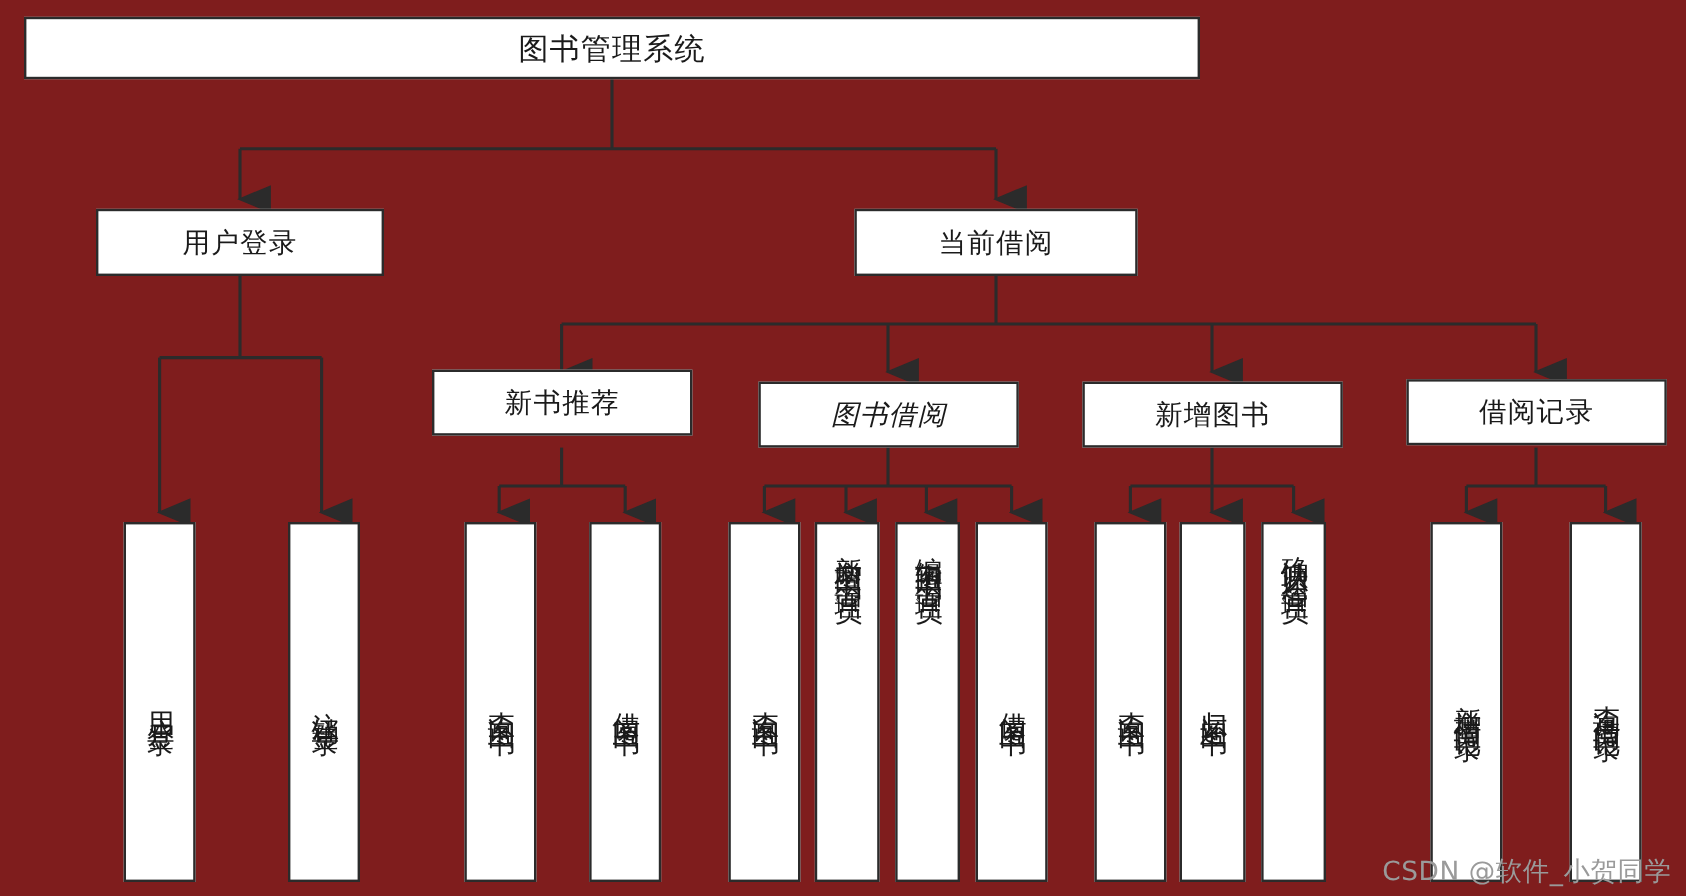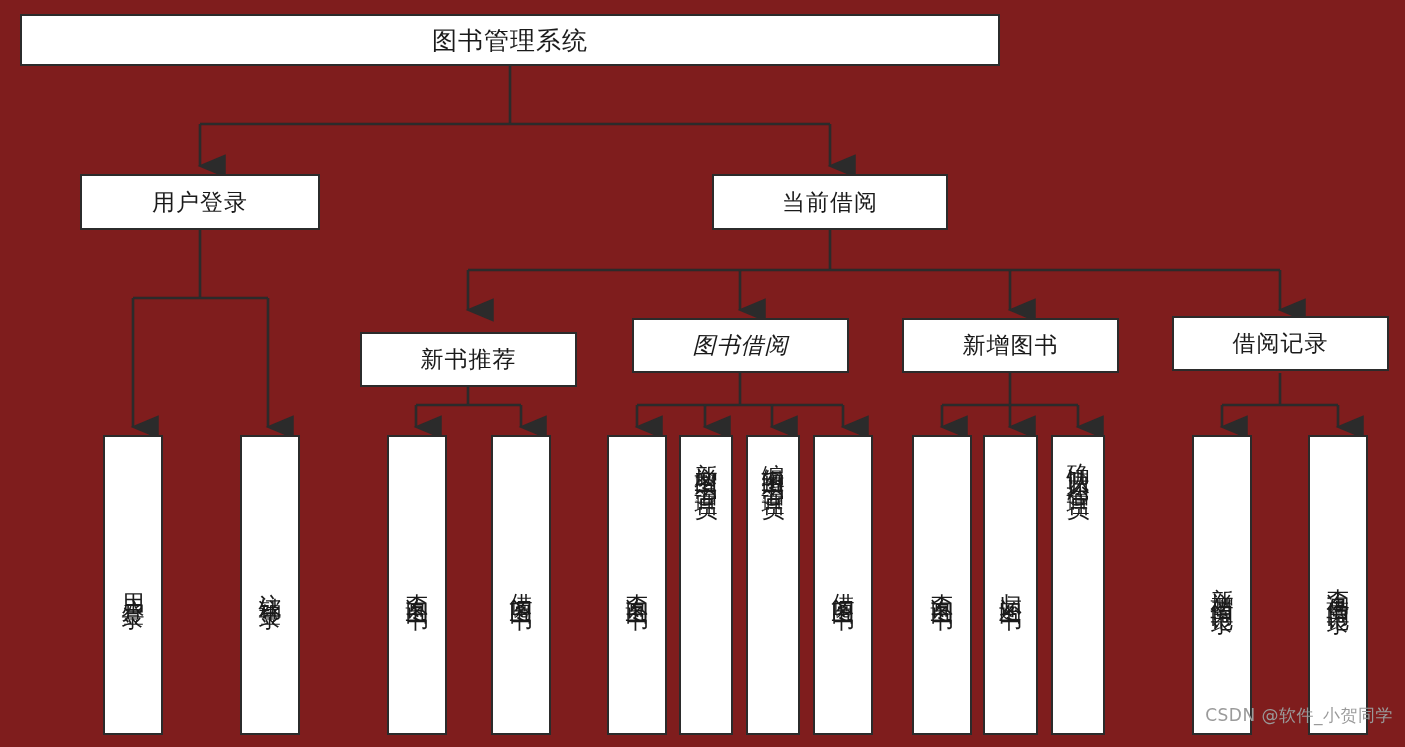--- a/index.html
+++ b/index.html
@@ -64,22 +64,22 @@
     display: block;
   }
   .node.leaf.top-aligned {
     align-items: flex-start;
     padding-top: 8px;
   }
   
   #watermark {
     position: absolute;
     right: 12px;
-    bottom: 20px;
-    font-size: 17px;
+    bottom: 6px;
+    font-size: 22px;
     color: #9a9a9a;
     z-index: 3;
     white-space: nowrap;
     letter-spacing: 0.5px;
   }
 </style>
 </head>
 <body>
 
 <div id="canvas">
@@ -143,21 +143,21 @@
     <span>图书管理系统</span>
   </div>
 
   <div class="node lvl1" style="left:80px; top:174px; width:240px; height:56px;">
     <span>用户登录</span>
   </div>
   <div class="node lvl1" style="left:712px; top:174px; width:236px; height:56px;">
     <span>当前借阅</span>
   </div>
 
-  <div class="node lvl2" style="left:360px; top:332px; width:217px; height:55px;">
+  <div class="node lvl2" style="left:360px; top:308px; width:217px; height:55px;">
     <span>新书推荐</span>
   </div>
   <div class="node lvl2" style="left:632px; top:318px; width:217px; height:55px;font-style:italic;">
     <span>图书借阅</span>
   </div>
   <div class="node lvl2" style="left:902px; top:318px; width:217px; height:55px;">
     <span>新增图书</span>
   </div>
   <div class="node lvl2" style="left:1172px; top:316px; width:217px; height:55px;">
     <span>借阅记录</span>

